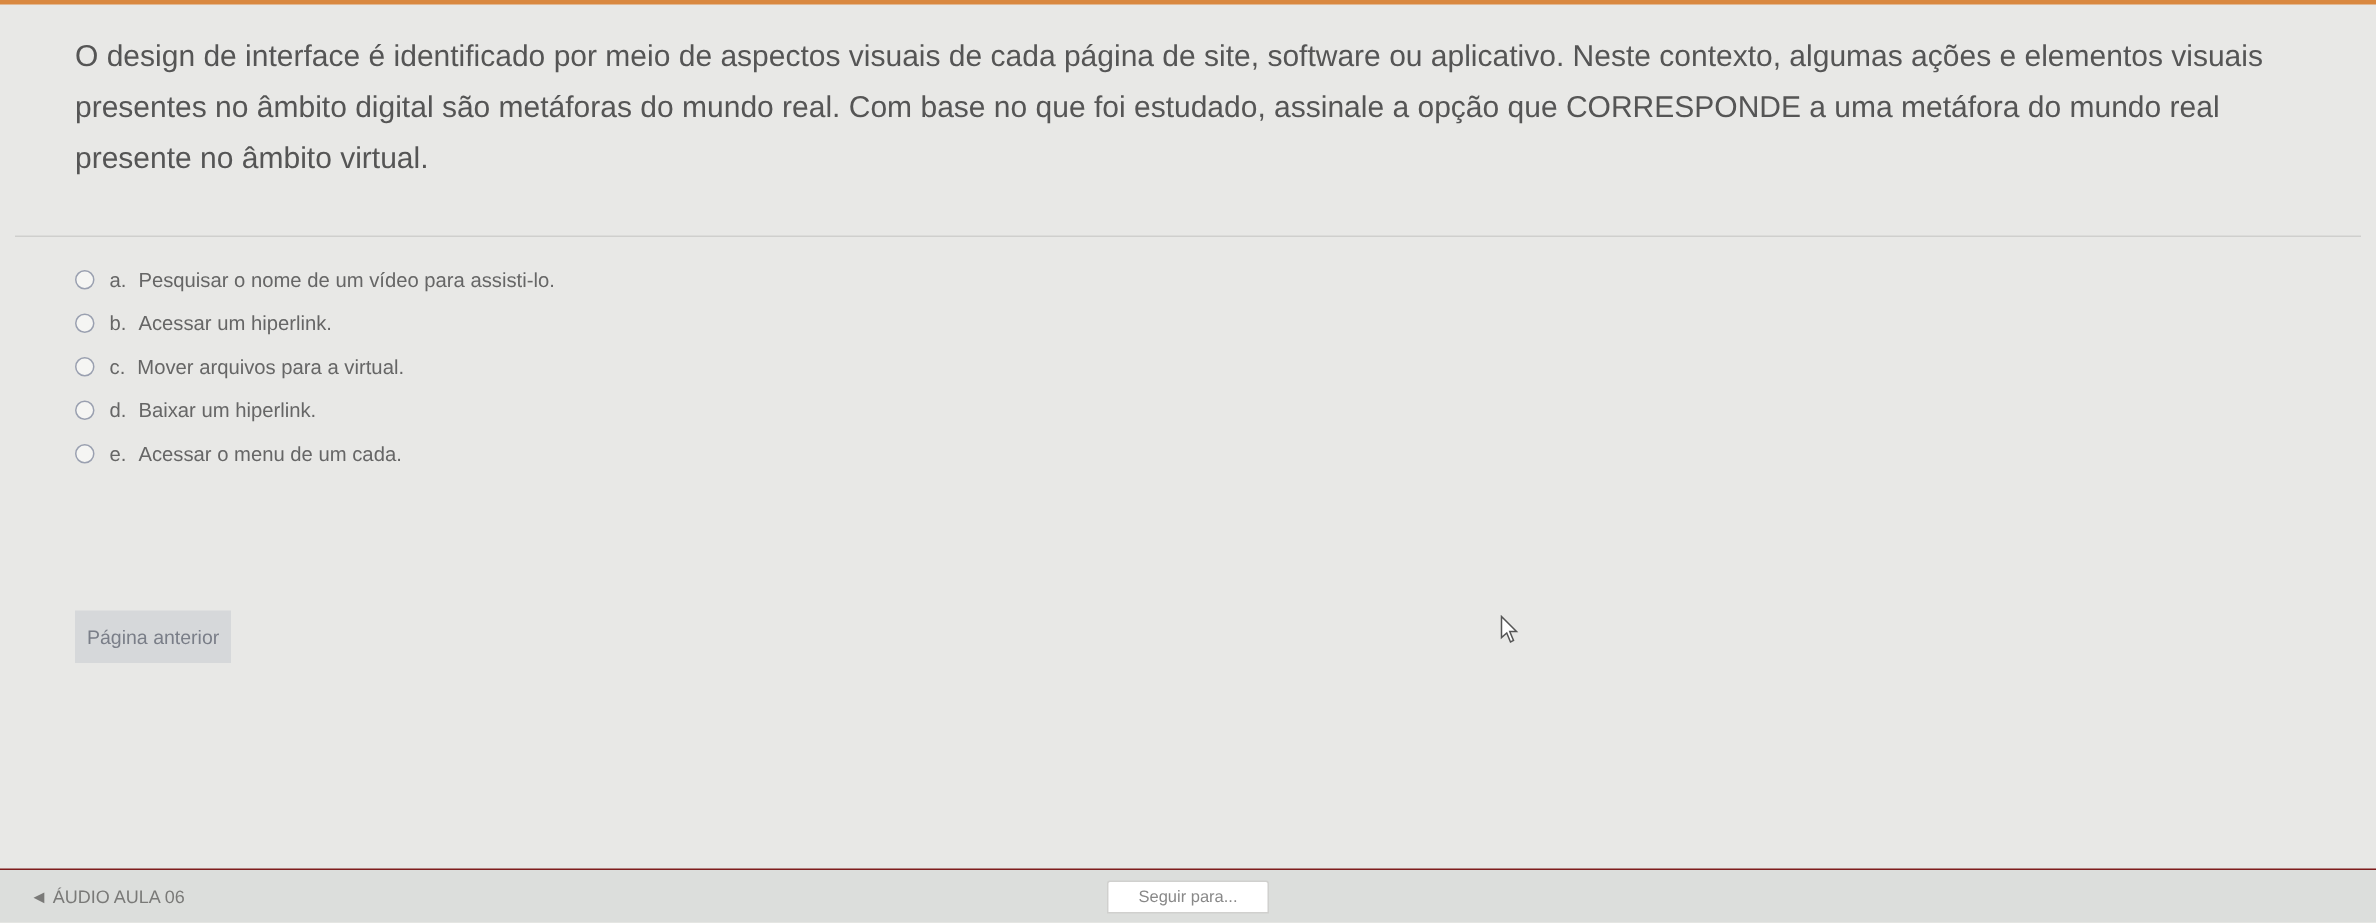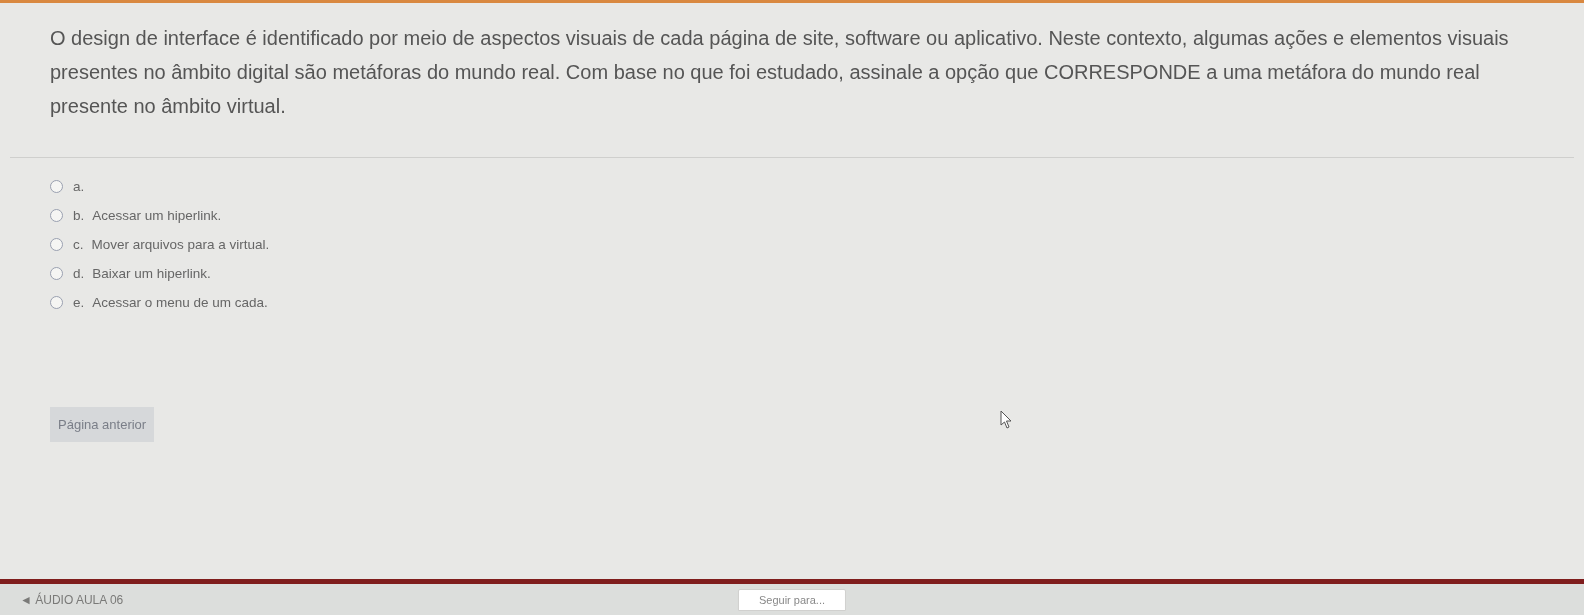--- a/index.html
+++ b/index.html
@@ -72,21 +72,21 @@
       border: none;
       cursor: pointer;
     }
     .footer-bar {
       position: absolute;
       bottom: 0;
       left: 0;
       right: 0;
       height: 36px;
       background: #dcdedc;
-      border-top: 5px solid #7f1d1d;
+      border-top: 1px solid #7f1d1d;
       display: flex;
       align-items: center;
       padding: 0 20px;
     }
     .footer-left {
       font-size: 12px;
       color: #7a7a78;
     }
     .footer-center {
       position: absolute;
@@ -116,20 +116,21 @@
 <div class="question-block">
   <p class="question-text">O design de interface é identificado por meio de aspectos visuais de cada página de site, software ou aplicativo. Neste contexto, algumas ações e elementos visuais presentes no âmbito digital são metáforas do mundo real. Com base no que foi estudado, assinale a opção que CORRESPONDE a uma metáfora do mundo real presente no âmbito virtual.</p>
 </div>
 
 <hr class="divider">
 
 <div class="options">
   <div class="option-row">
     <span class="radio"></span>
     <span class="opt-letter">a.</span>
+    <span class="opt-text">Pesquisar o nome de um vídeo para assisti-lo.</span>
   </div>
   <div class="option-row">
     <span class="radio"></span>
     <span class="opt-letter">b.</span>
     <span class="opt-text">Acessar um hiperlink.</span>
   </div>
   <div class="option-row">
     <span class="radio"></span>
     <span class="opt-letter">c.</span>
     <span class="opt-text">Mover arquivos para a virtual.</span>

